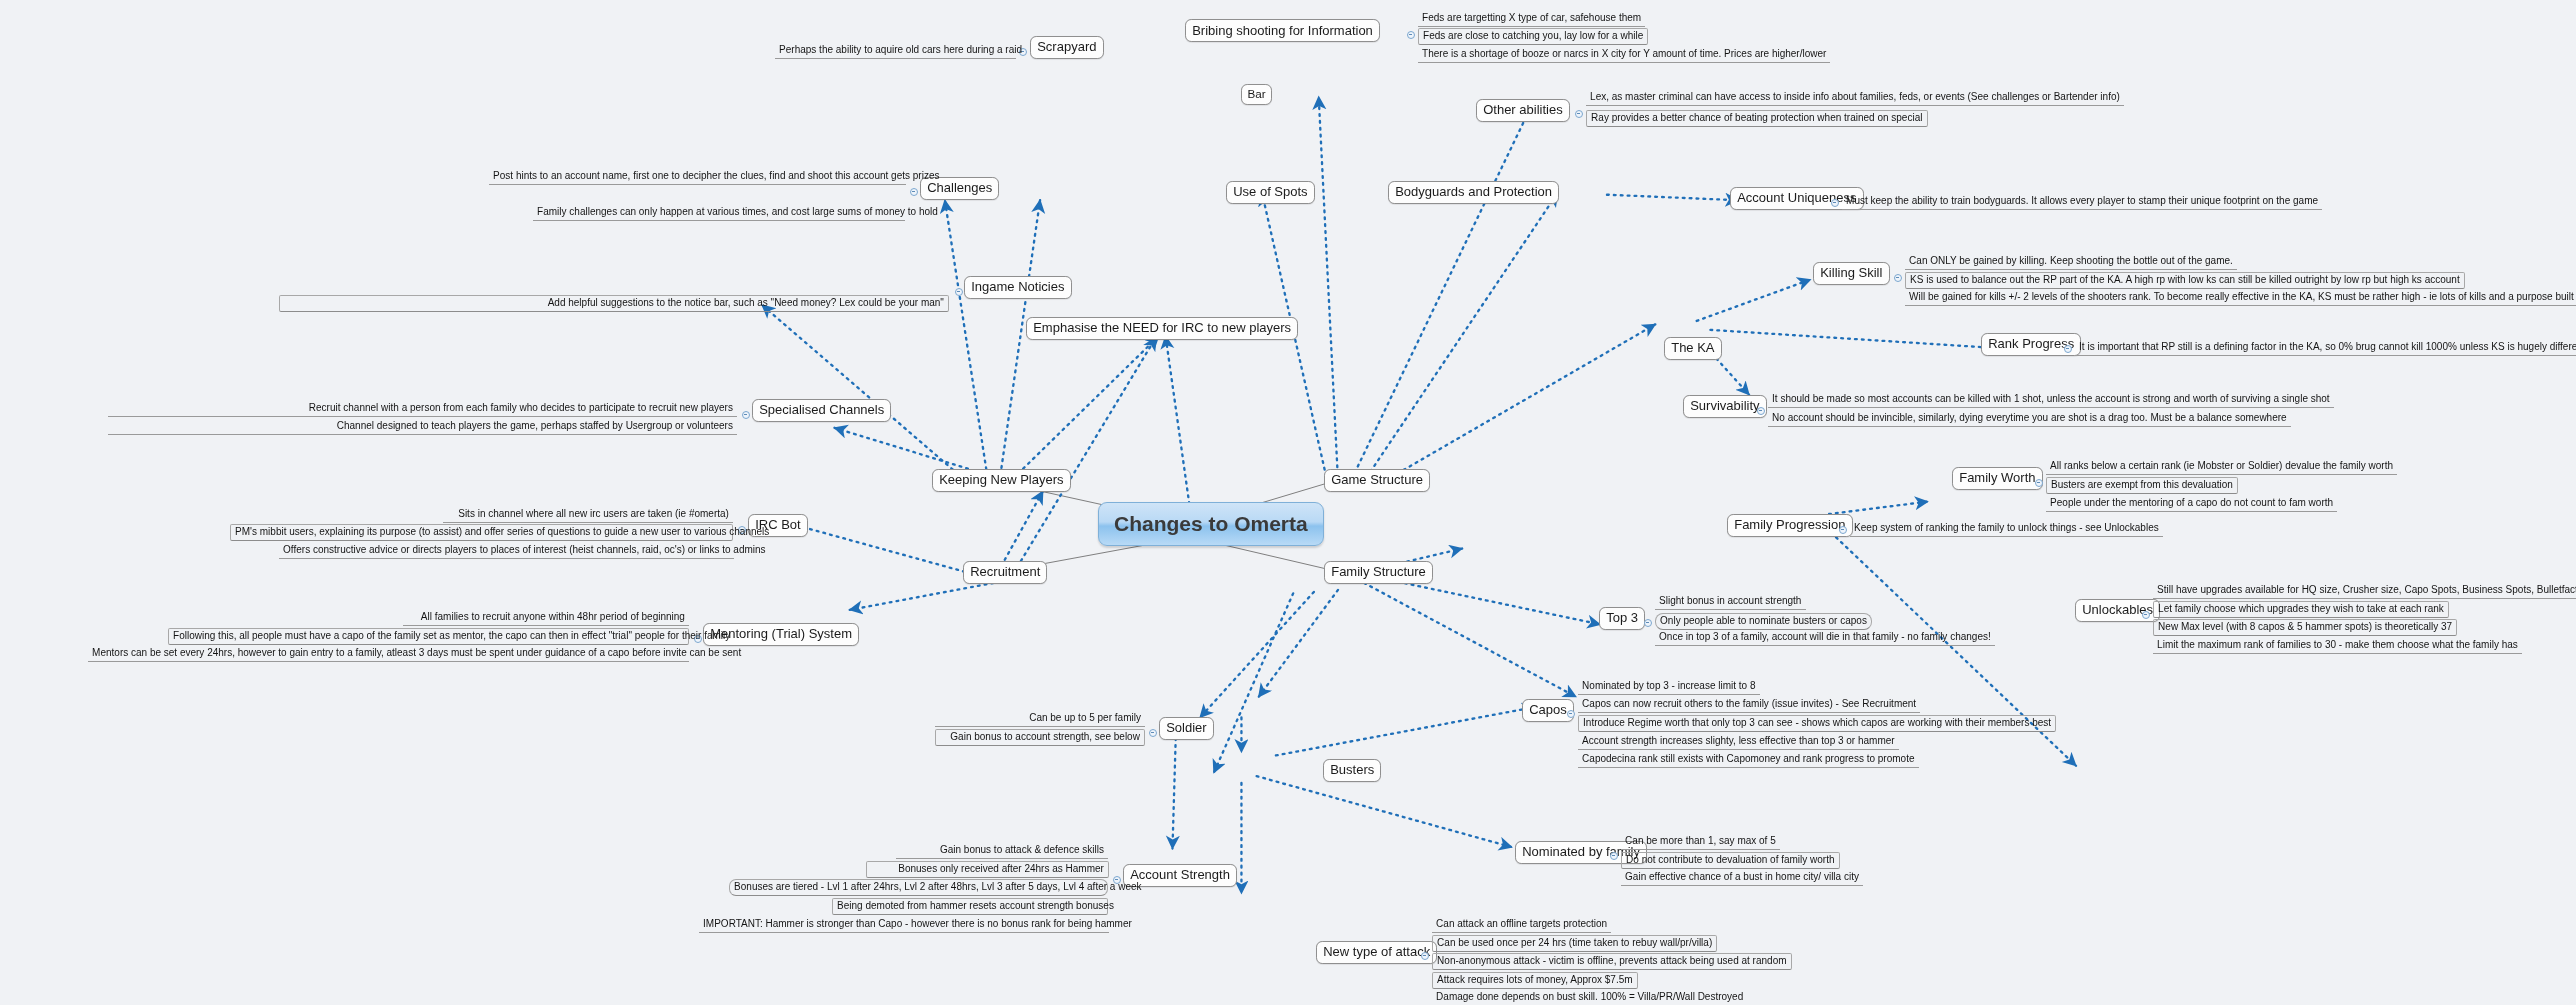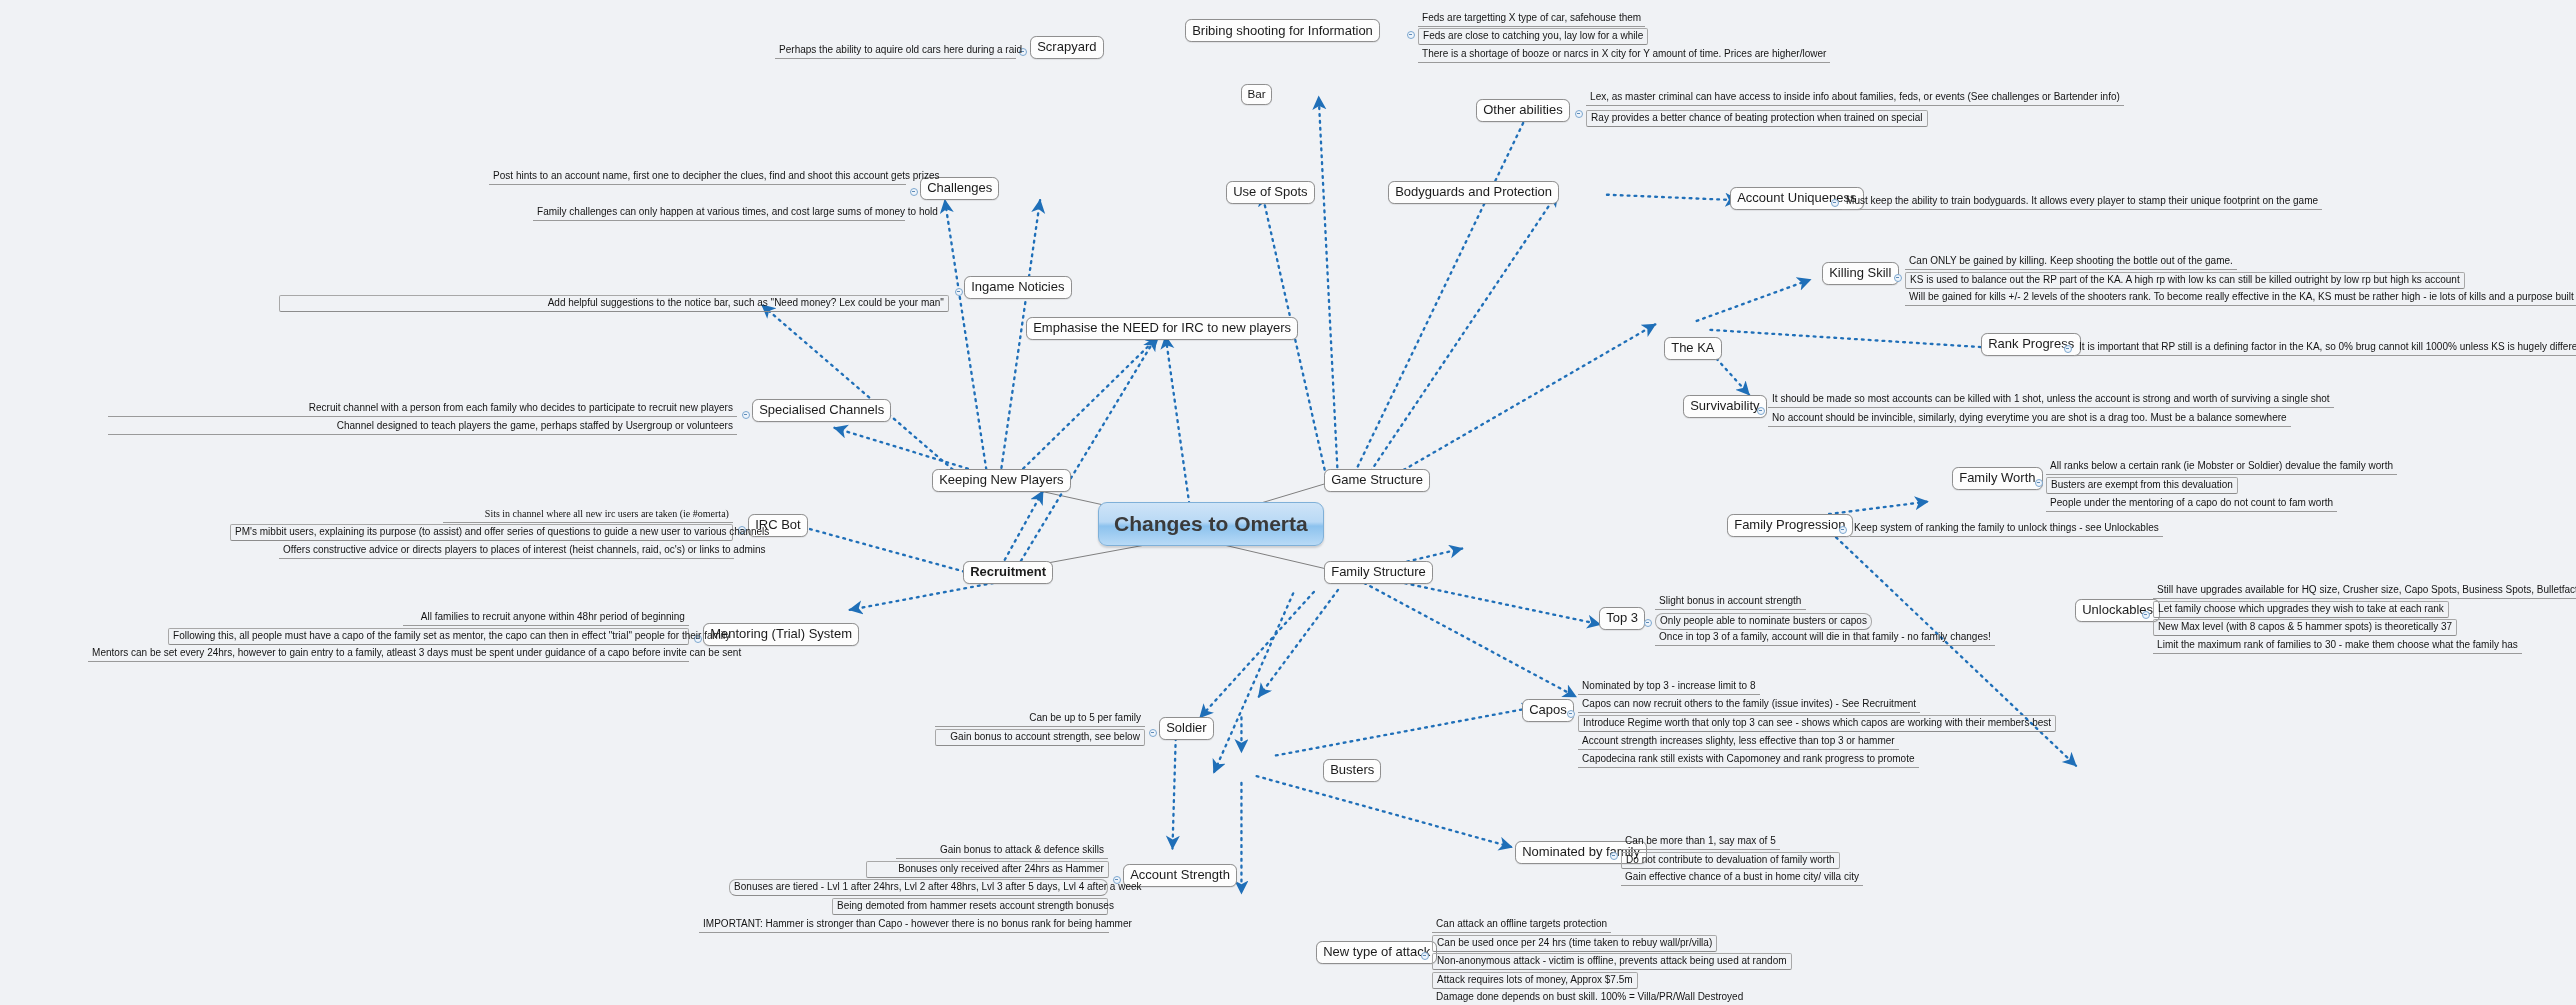--- a/index.html
+++ b/index.html
@@ -128,21 +128,21 @@
       <path d="M1800,1135 L1800,1295"></path>
       <path d="M1705,1060 L1700,1230"></path>
 
       <path d="M1850,1095 L2225,1025"></path>
     </g>
   </svg>
 
   <div class="node root" style="left:1098px;top:502px;">Changes to Omerta</div>
 
   <div class="node" style="left:932px;top:469px;">Keeping New Players</div>
-  <div class="node" style="left:963px;top:561px;font-weight:bold;">Recruitment</div>
+  <div class="node" style="left:963px;top:561px;">Recruitment</div>
   <div class="node" style="left:1324px;top:469px;">Game Structure</div>
   <div class="node" style="left:1324px;top:561px;">Family Structure</div>
   <div class="node" style="left:1026px;top:317px;">Emphasise the NEED for IRC to new players</div>
 
   <div class="node" style="left:1030px;top:36px;">Scrapyard</div>
   <div class="bullet" style="left:1019px;top:48px;"></div>
   <div class="leaf r" style="left:775px;top:43px;width:241px;">Perhaps the ability to aquire old cars here during a raid</div>
 
   <div class="node small" style="left:1241px;top:84px;">Bar</div>
   <div class="node" style="left:1185px;top:19.3px;">Bribing shooting for Information</div>
@@ -172,31 +172,31 @@
   <div class="bullet" style="left:955px;top:288px;"></div>
   <div class="leaf boxed r" style="left:279px;top:295px;width:670px;">Add helpful suggestions to the notice bar, such as "Need money? Lex could be your man"</div>
 
   <div class="node" style="left:752px;top:399px;">Specialised Channels</div>
   <div class="bullet" style="left:742px;top:411px;"></div>
   <div class="leaf r" style="left:108px;top:401px;width:629px;">Recruit channel with a person from each family who decides to participate to recruit new players</div>
   <div class="leaf r" style="left:108px;top:419px;width:629px;">Channel designed to teach players the game, perhaps staffed by Usergroup or volunteers</div>
 
   <div class="node" style="left:748px;top:514px;">IRC Bot</div>
   <div class="bullet" style="left:738px;top:526px;"></div>
-  <div class="leaf r" style="left:443px;top:507px;width:290px;font-family:Liberation Serif, serif;">Sits in channel where all new irc users are taken (ie #omerta)</div>
+  <div class="leaf r" style="left:443px;top:507px;width:290px;">Sits in channel where all new irc users are taken (ie #omerta)</div>
   <div class="leaf boxed r" style="left:230px;top:524px;width:503px;">PM's mibbit users, explaining its purpose (to assist) and offer series of questions to guide a new user to various channels</div>
   <div class="leaf r" style="left:279px;top:543px;width:455px;">Offers constructive advice or directs players to places of interest (heist channels, raid, oc's) or links to admins</div>
 
   <div class="node" style="left:703px;top:623px;">Mentoring (Trial) System</div>
   <div class="bullet" style="left:694px;top:635px;"></div>
   <div class="leaf r" style="left:403px;top:610px;width:286px;">All families to recruit anyone within 48hr period of beginning</div>
   <div class="leaf boxed r" style="left:168px;top:628px;width:521px;">Following this, all people must have a capo of the family set as mentor, the capo can then in effect "trial" people for their family</div>
   <div class="leaf r" style="left:88px;top:646px;width:601px;">Mentors can be set every 24hrs, however to gain entry to a family, atleast 3 days must be spent under guidance of a capo before invite can be sent</div>
 
-  <div class="node" style="left:1813px;top:262px;margin-left:9px;">Killing Skill</div>
+  <div class="node" style="left:1813px;top:262px;">Killing Skill</div>
   <div class="bullet" style="left:1894px;top:274px;"></div>
   <div class="leaf" style="left:1905px;top:254px;">Can ONLY be gained by killing. Keep shooting the bottle out of the game.</div>
   <div class="leaf boxed" style="left:1905px;top:272px;">KS is used to balance out the RP part of the KA. A high rp with low ks can still be killed outright by low rp but high ks account</div>
   <div class="leaf" style="left:1905px;top:290px;">Will be gained for kills +/- 2 levels of the shooters rank. To become really effective in the KA, KS must be rather high - ie lots of kills and a purpose built account</div>
 
   <div class="node" style="left:1664px;top:337px;">The KA</div>
 
   <div class="node" style="left:1981px;top:333px;">Rank Progress</div>
   <div class="bullet" style="left:2064px;top:345px;"></div>
   <div class="leaf" style="left:2075px;top:340px;">It is important that RP still is a defining factor in the KA, so 0% brug cannot kill 1000% unless KS is hugely different</div>

